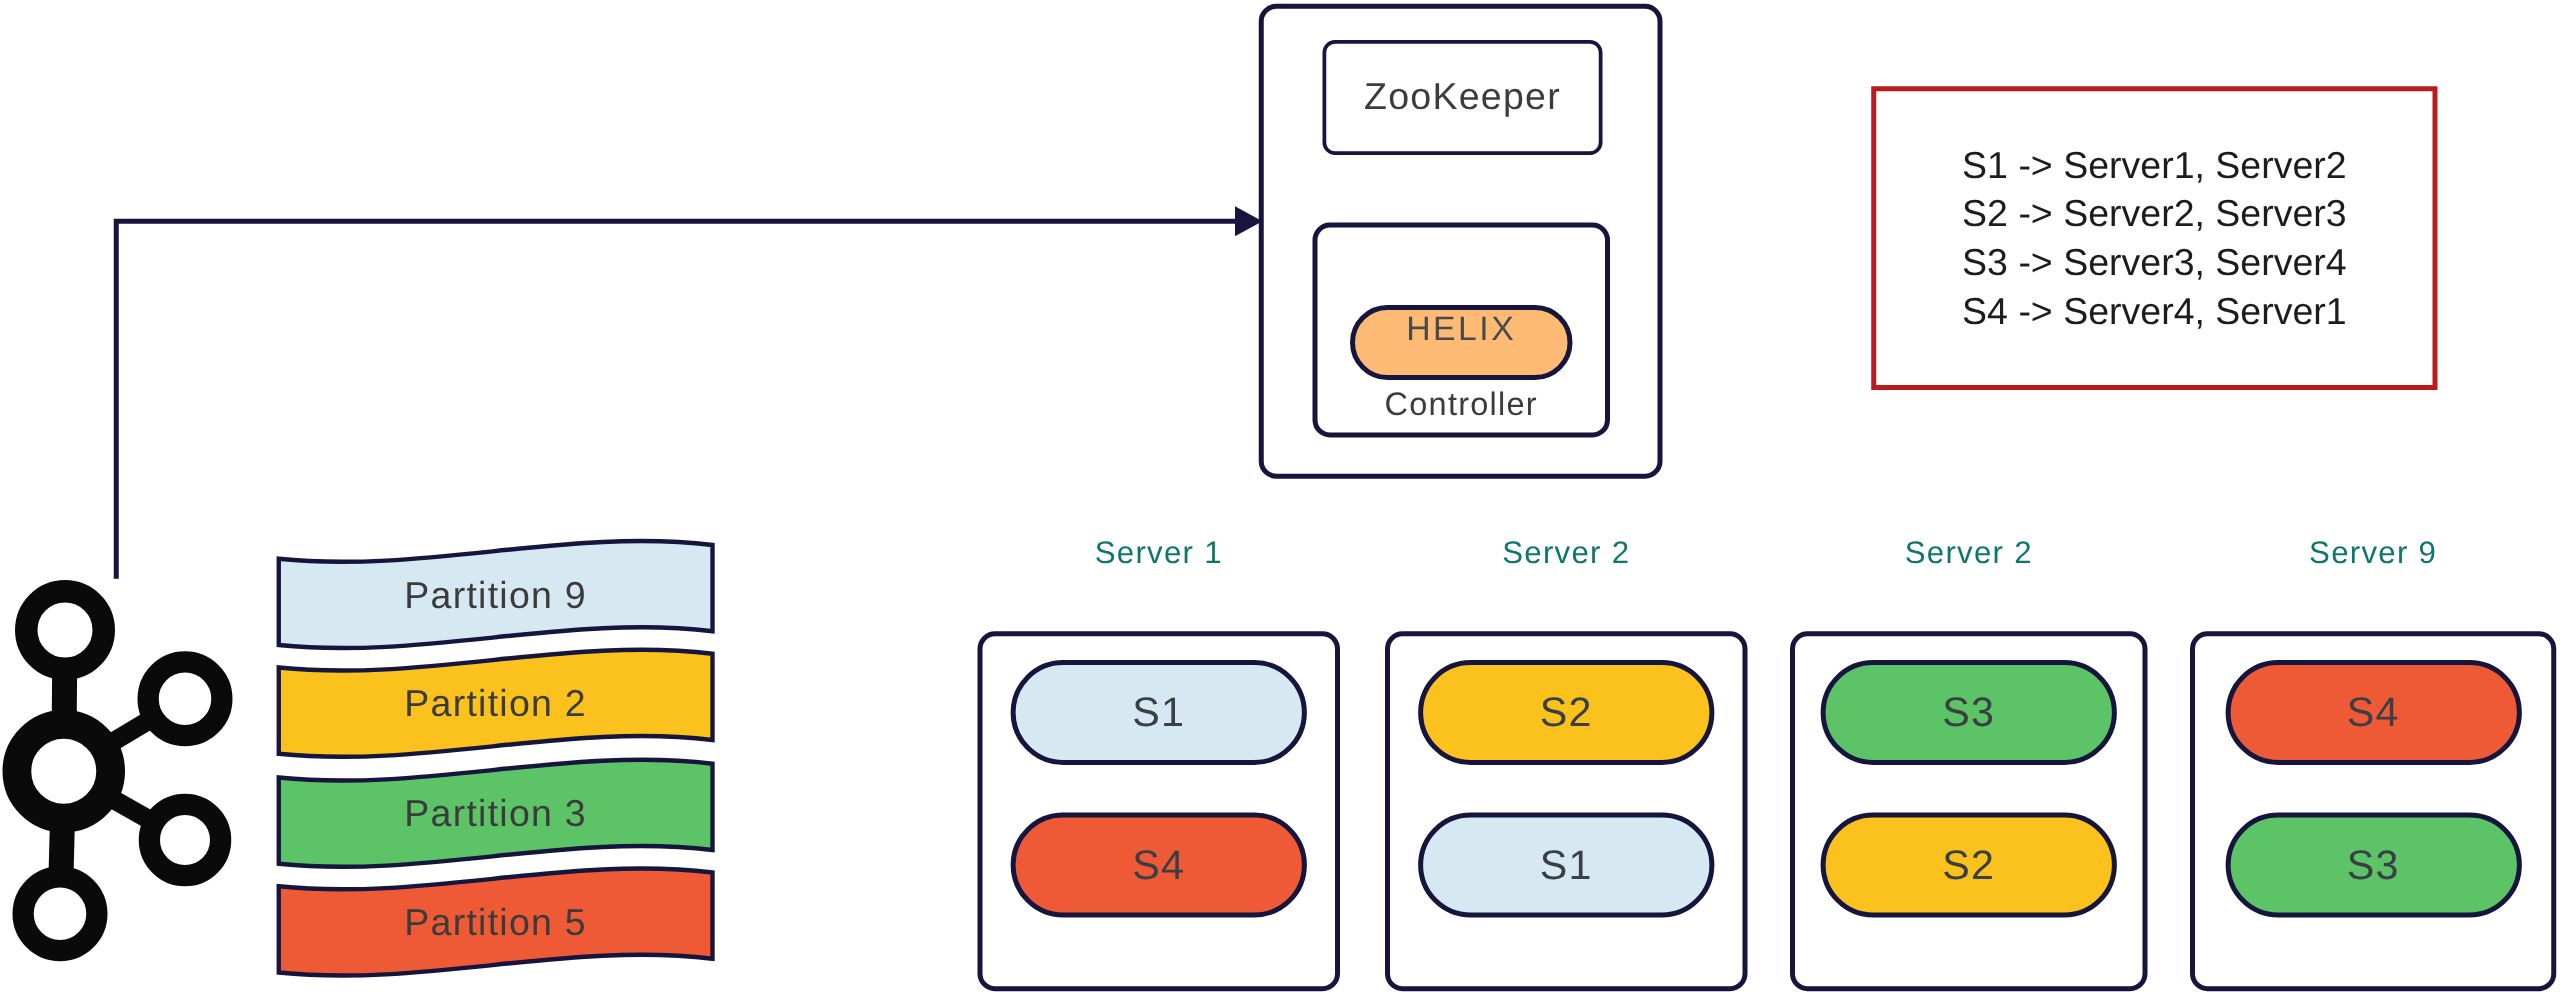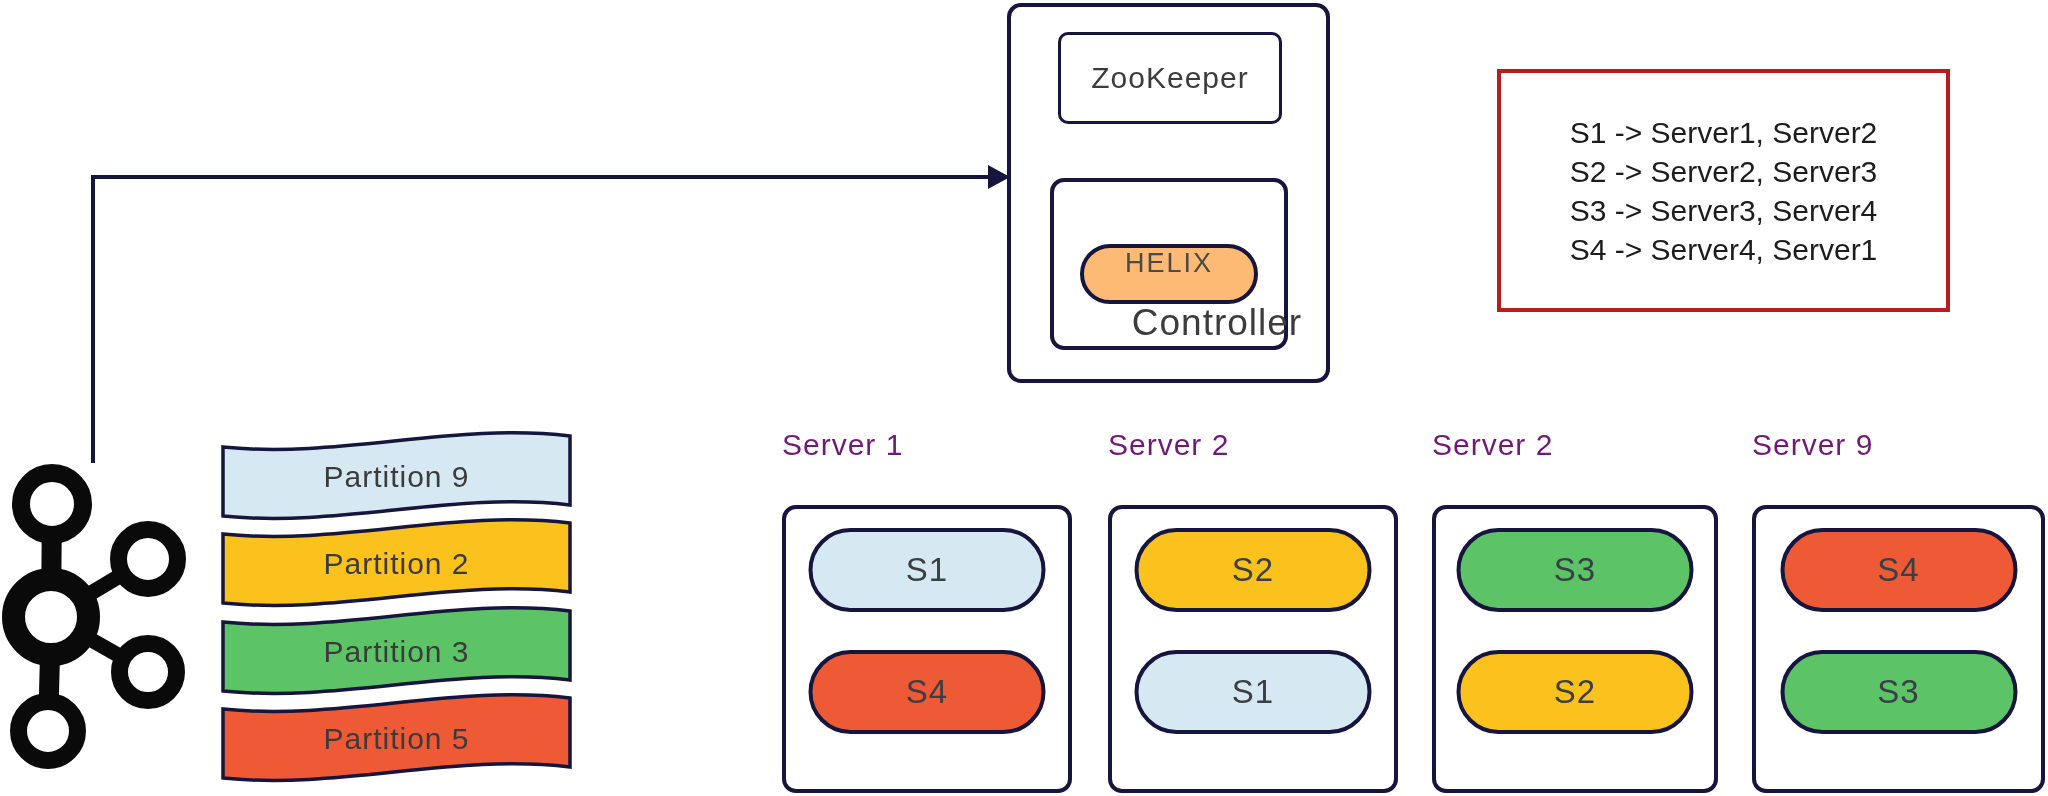--- a/index.html
+++ b/index.html
@@ -30,34 +30,34 @@
   #partition-4{top:687px;}
 
   
   #zk-cluster{left:1007px;top:3px;width:323px;height:380px;border:4px solid #15153D;border-radius:14px;background:#fff;box-sizing:border-box;}
   #zookeeper-box{left:1058px;top:32px;width:224px;height:92px;border:3px solid #15153D;border-radius:10px;background:#fff;box-sizing:border-box;
     display:flex;align-items:center;justify-content:center;font-size:30px;color:#3C3C3C;letter-spacing:1px;}
   #controller-box{left:1050px;top:178px;width:238px;height:172px;border:4px solid #15153D;border-radius:14px;background:#fff;box-sizing:border-box;}
   #helix-pill{left:1080px;top:212px;width:178px;height:60px;border:4px solid #15153D;border-radius:30px;background:#fdba74;box-sizing:border-box;
     display:flex;align-items:flex-start;justify-content:center;font-size:27px;color:#4A4A4A;letter-spacing:2px;margin-top:32px;}
   #controller-label{left:1050px;top:302px;width:238px;height:42px;display:flex;align-items:center;justify-content:center;
-    font-size:37px;color:#3C3C3C;letter-spacing:1px;margin-left:48px;}
+    font-size:26px;color:#3C3C3C;letter-spacing:1px;}
 
   
   #legend-box{left:1497px;top:69px;width:453px;height:243px;border:4px solid #b91c1c;background:#fff;box-sizing:border-box;
     display:flex;flex-direction:column;align-items:center;justify-content:center;}
   .legend-line{font-size:30px;line-height:39px;color:#1C1C1C;white-space:pre;}
 
   
   .server-col{top:428px;height:368px;}
   #server-col-1{left:782px;width:290px;}
   #server-col-2{left:1108px;width:290px;}
   #server-col-3{left:1432px;width:286px;}
   #server-col-4{left:1752px;width:293px;}
-  .server-title{height:42px;text-align:left;font-size:30px;color:#701a75;letter-spacing:1px;}
+  .server-title{height:42px;text-align:center;font-size:25px;color:#0f766e;letter-spacing:1px;}
   .server-box{position:absolute;left:0;top:77px;width:100%;height:288px;border:4px solid #15153D;border-radius:14px;background:#fff;box-sizing:border-box;}
   .pill{position:absolute;left:50%;transform:translateX(-50%);width:237px;height:84px;border:4px solid #15153D;border-radius:42px;box-sizing:border-box;
     display:flex;align-items:center;justify-content:center;font-size:33px;color:#3A3F45;letter-spacing:1px;}
   .pill.slot-0{top:19px;}
   .pill.slot-1{top:141px;}
 </style>
 </head>
 <body>
 
 <div id="canvas">

